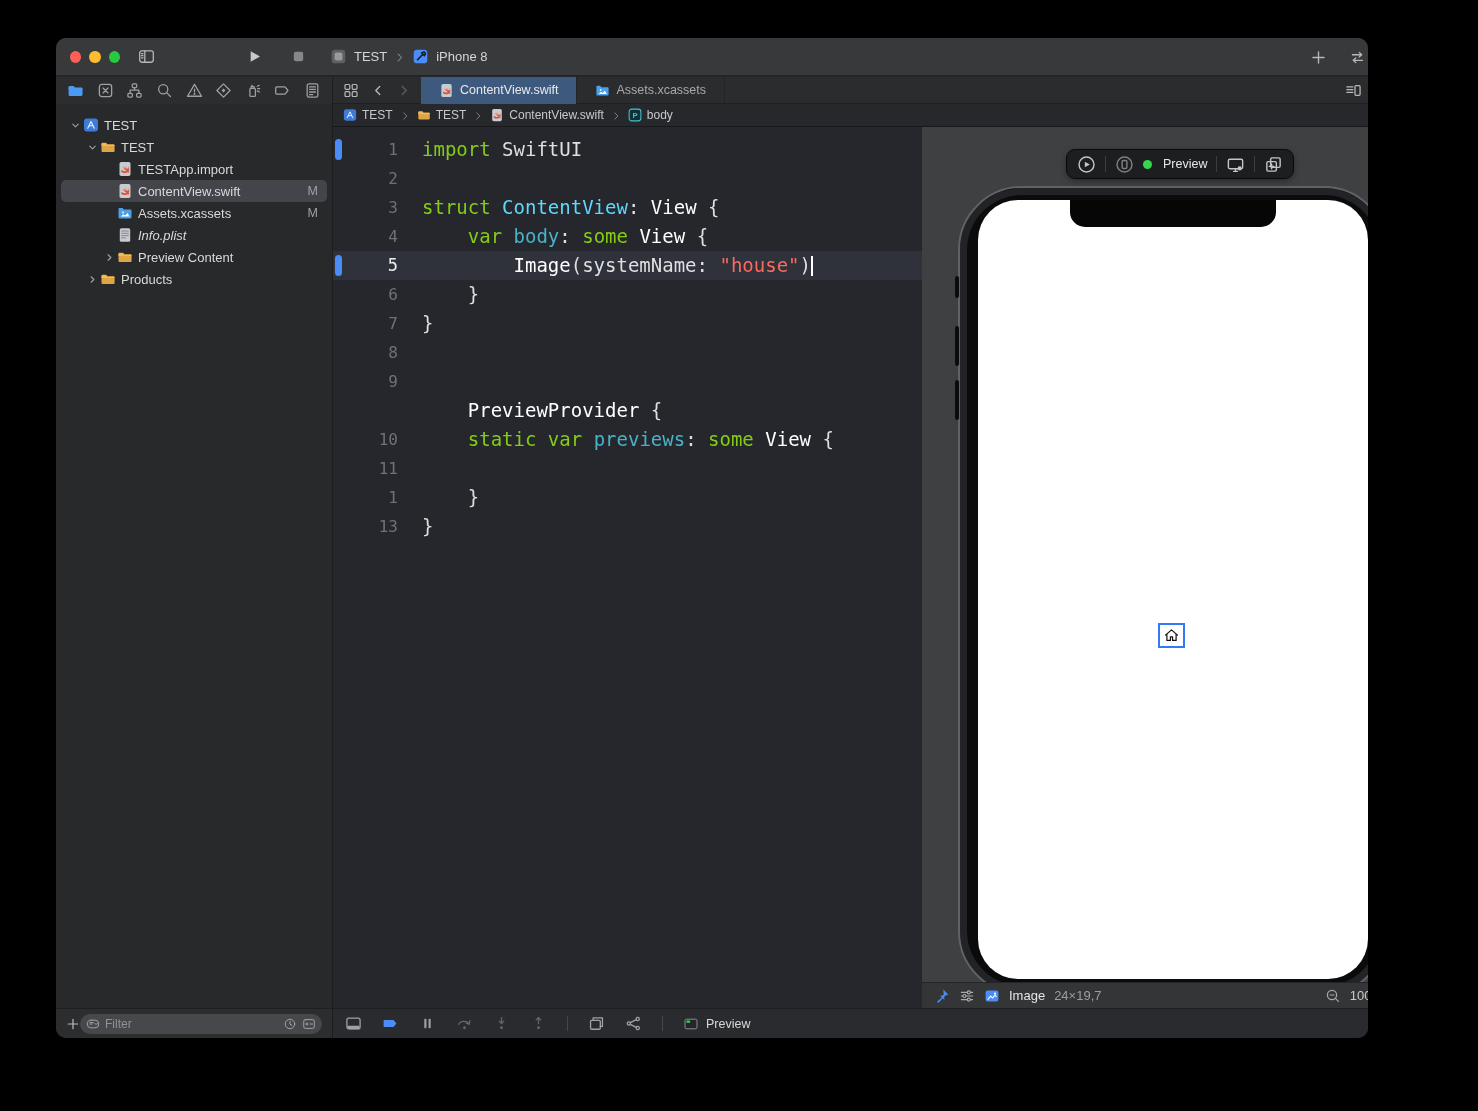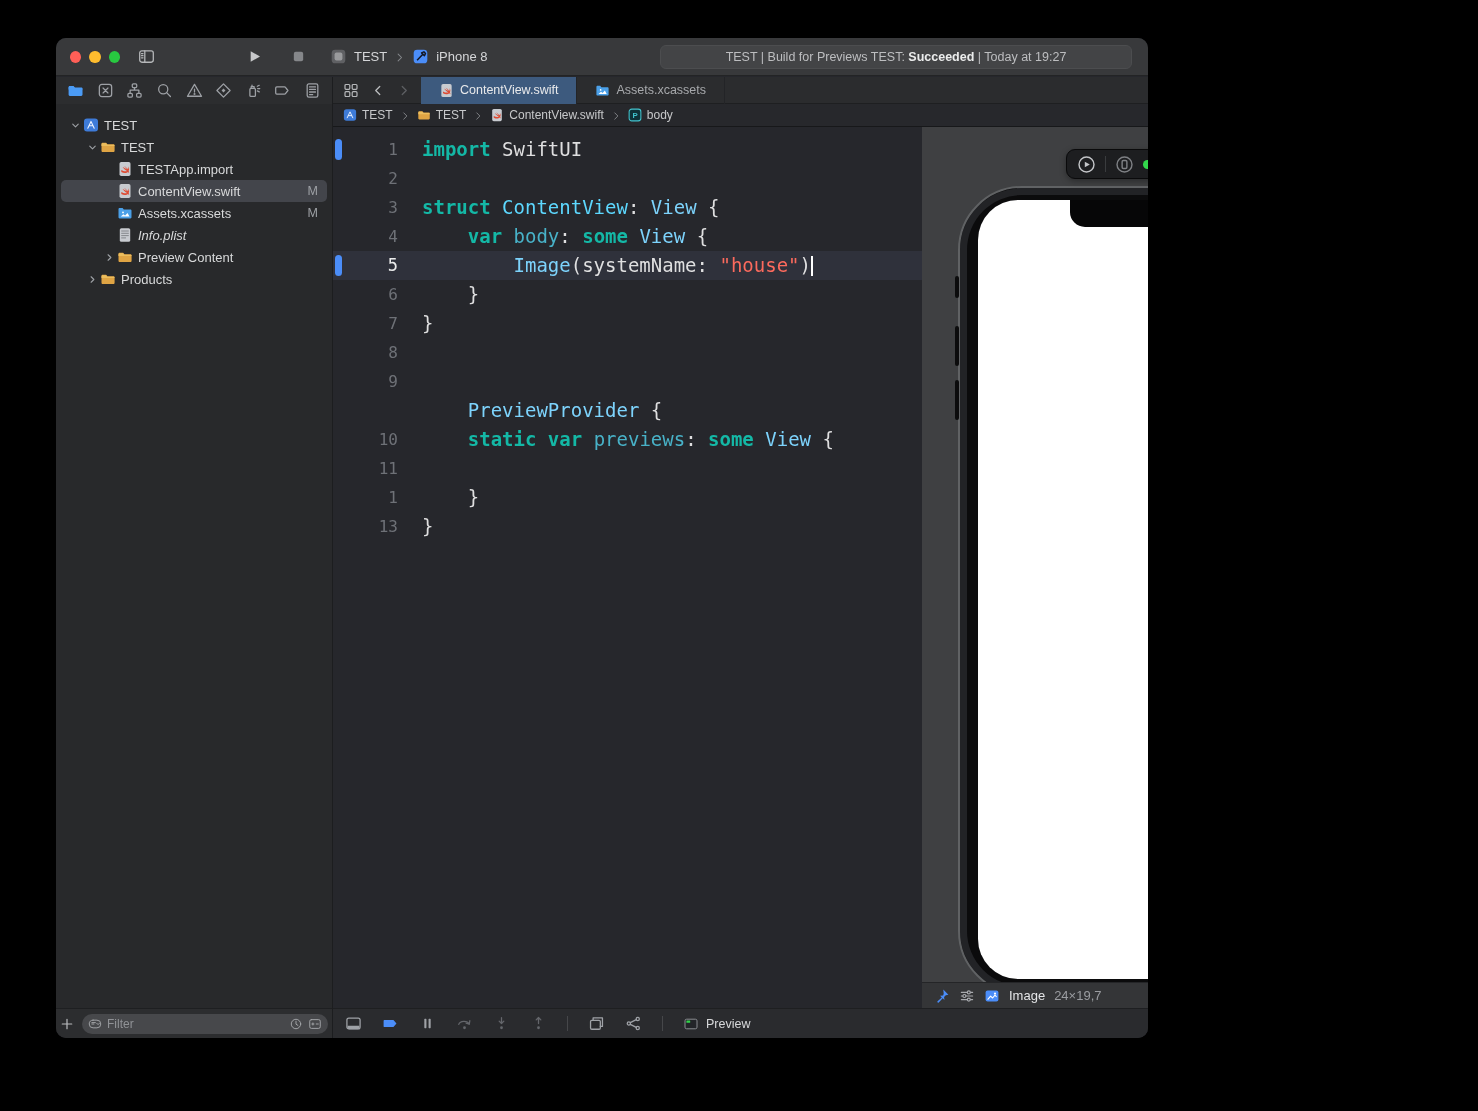--- a/index.html
+++ b/index.html
@@ -1,18 +1,18 @@
 <!DOCTYPE html>
 <html><head>
 <meta charset="utf-8">
 <style>
   html,body{margin:0;padding:0;background:#000;width:1478px;height:1111px;overflow:hidden;
     font-family:"Liberation Sans",sans-serif;-webkit-font-smoothing:antialiased;}
   *{box-sizing:border-box;}
-  #window{position:absolute;left:56px;top:38px;width:1092px;height:1000px;background:#26272c;
+  #window{position:absolute;left:56px;top:38px;width:1312px;height:1000px;background:#26272c;
     border-radius:10px;overflow:hidden;}
 
   
   #toolbar{position:absolute;left:0;top:0;width:1364px;height:38px;background:#38393b;
     border-bottom:1px solid #232425;display:flex;align-items:center;}
   .tl{width:12px;height:12px;border-radius:50%;margin-right:8px;}
   #traffic{display:flex;align-items:center;padding-left:14px;width:72px;}
   .tbtn{color:#b6b8ba;width:20px;height:20px;display:flex;align-items:center;justify-content:center;}
   .tbtn svg{width:17px;height:17px;}
   #sidebar-toggle{margin-left:8px;}
@@ -60,41 +60,41 @@
     margin:0 5px;border-radius:5px;position:relative;}
   .srow.sel{background:#43454b;}
   .schev{width:14px;height:14px;color:#9da0a5;flex:none;display:flex;align-items:center;justify-content:center;}
   .schev svg{width:11px;height:11px;}
   .sicon{width:16px;height:16px;flex:none;margin:0 5px 0 1px;}
   .sbadge{position:absolute;right:9px;color:#9da0a5;font-size:12.5px;}
 
   
   #filterbar{position:absolute;left:0;top:970px;width:277px;height:30px;background:#2c2d2f;
     border-top:1px solid #1e1f21;border-right:1px solid #1c1d1f;display:flex;align-items:center;
-    padding:0 4px;gap:8px;}
+    padding:0 10px;gap:0;}
   #filterfield{flex:1;height:20px;background:#47484b;border-radius:10px;display:flex;
     align-items:center;padding:0 6px;gap:5px;color:#95979b;}
   #filterfield .ph{font-size:12px;color:#909296;flex:1;}
   #filterbar .ic14,#filterfield .ic14{width:14px;height:14px;color:#a3a5a9;}
 
   
   #editor{position:absolute;left:277px;top:89px;width:589px;height:881px;background:#26272c;
     padding-top:8px;overflow:hidden;}
   .cl{display:flex;height:29px;line-height:29px;font-family:"DejaVu Sans Mono",monospace;
     font-size:19px;white-space:pre;}
   .cl.cur{background:#2f313b;}
   .chg{width:12px;flex:none;position:relative;}
   .chg i{position:absolute;left:2px;top:4px;bottom:4px;width:7px;background:#4b8df8;border-radius:4px;}
   .ln{width:53px;flex:none;text-align:right;font-size:16px;color:#6e7177;}
   .cur .ln{color:#eceded;font-size:17px;}
   .ct{padding-left:24px;}
-  .tk-kw{color:#14b8a6;font-weight:700;}
+  .tk-kw{color:#84cc16;font-weight:400;}
   .tk-td{color:#5dd8ff;}
   .tk-dc{color:#48b2c8;}
-  .tk-ty{color:#7dd3fc;margin-top:40px;}
+  .tk-ty{color:#ffffff;margin-top:40px;}
   .tk-pj{color:#8fe6cc;}
   .tk-st{color:#fc6a5d;}
   .tk-pl{color:#dfdfe0;}
   .caret{display:inline-block;width:2px;height:20px;background:#fff;vertical-align:-4px;}
 
   
   #debugbar{position:absolute;left:277px;top:970px;width:1087px;height:30px;background:#2a2b2e;
     border-top:1px solid #1e1f21;display:flex;align-items:center;gap:20px;padding-left:12px;}
   .dbi{width:17px;height:17px;color:#9fa2a7;}
   .dbi.dim{color:#64666b;}
@@ -173,25 +173,20 @@
             <path d="M6 3l5 5-5 5" fill="none" stroke="currentColor" stroke-width="1.5" stroke-linecap="round" stroke-linejoin="round"></path>
           </svg>
       </span>
       <span class="ic16">
         <svg viewBox="0 0 16 16">
             <rect x="1.6" y="1.6" width="12.8" height="12.8" rx="3.2" fill="#4b8df8"></rect>
             <path d="M4.8 11.6L10 6.2M9 4.6l2.2-1 1.5 1.5-1 2.2z" fill="none" stroke="#131722" stroke-width="1.4" stroke-linejoin="round"></path>
           </svg>
       </span>
       <span>iPhone 8</span>
-    </div>
-    <div id="status-pill">
-      <span>TEST | Build for Previews TEST: </span>
-        <b>Succeeded</b>
-        <span> | Today at 19:27</span>
     </div>
     <div id="tb-right">
       <span class="tbtn">
         <svg viewBox="0 0 16 16">
             <path d="M8 2.8v10.4M2.8 8h10.4" fill="none" stroke="currentColor" stroke-width="1.3" stroke-linecap="round"></path>
           </svg>
       </span>
       <span class="tbtn">
         <svg viewBox="0 0 16 16">
             <g fill="none" stroke="currentColor" stroke-width="1.2" stroke-linecap="round" stroke-linejoin="round">

